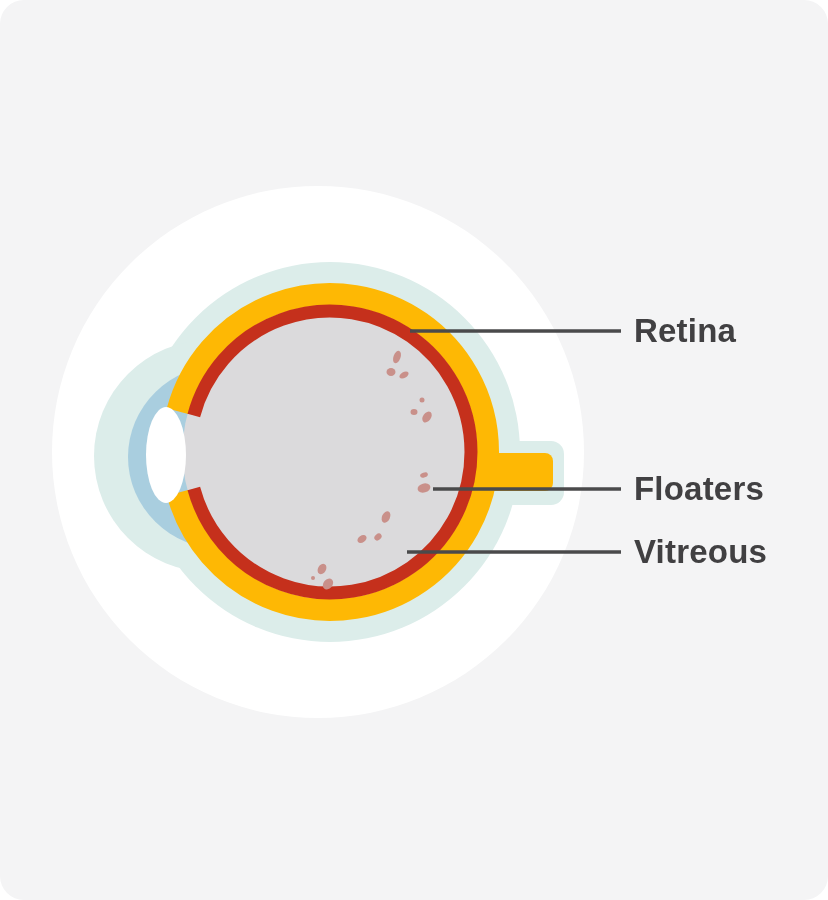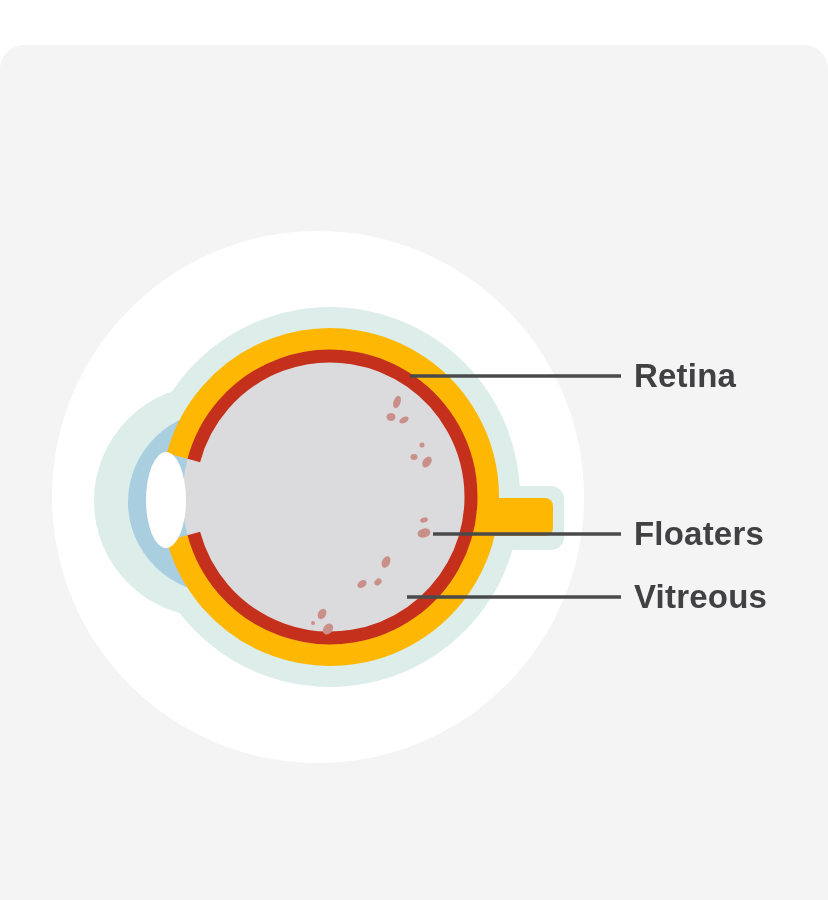--- a/index.html
+++ b/index.html
@@ -2,21 +2,21 @@
 <html style="--card: #f4f4f5; --halo: #ffffff; --teal: #dcedea; --blue: #a9cedf; --orange: #feb804; --red: #c5301c; --gray: #dbdadc; --pink: #c9908a; --line: #4a4a4b; --text: #414042;"><head>
 <meta charset="utf-8">
 <style>
   html, body {
     margin: 0; padding: 0;
     width: 828px; height: 900px;
     background: #ffffff;
     font-family: "Liberation Sans", sans-serif;
     overflow: hidden;
   }
-  .stage { position: relative; width: 828px; height: 780px; margin-top: 45px; }
+  .stage { position: relative; width: 828px; height: 780px; }
   svg { display: block; }
 
   .card        { fill: var(--card); }
   .halo        { fill: var(--halo); }
   .teal        { fill: var(--teal); }
   .cornea      { fill: var(--blue); }
   .vitreous    { fill: var(--gray); }
   .choroid-arc { fill: none; stroke: var(--orange); stroke-width: 22; }
   .nerve       { fill: var(--orange); }
   .retina-arc  { fill: none; stroke: var(--red); stroke-width: 13; }

